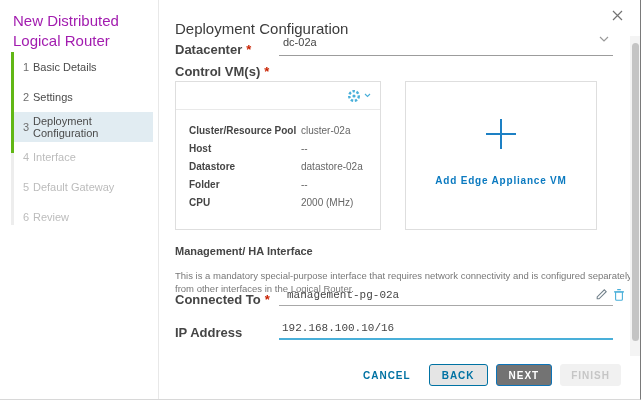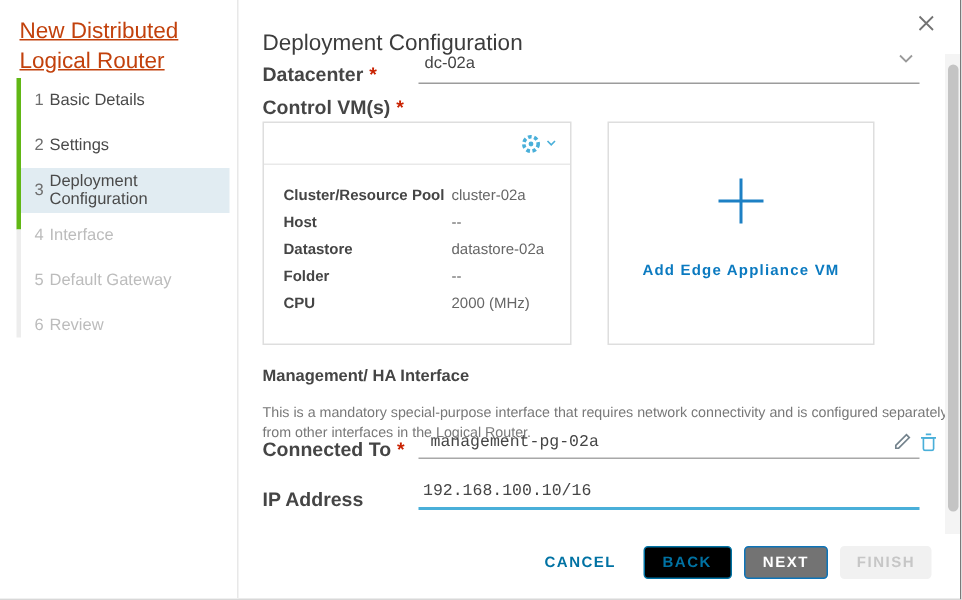--- a/index.html
+++ b/index.html
@@ -6,21 +6,21 @@
   html,body { margin:0; padding:0; background:#fff; }
   body { font-family:"Liberation Sans", sans-serif; -webkit-font-smoothing:antialiased; }
 
   .dialog { position:relative; width:641px; height:400px; background:#fff;
             border-right:1px solid #7a7a7a; border-bottom:1px solid #d8d8d8; overflow:hidden; }
 
   
   .sidebar { position:absolute; left:0; top:0; bottom:0; width:159px; background:#fff;
              border-right:1px solid #e8e8e8; }
   .wizard-title { margin:11px 14px 0 13px; width:126px; font-size:15px; line-height:1.3;
-                  color:#c2410c; font-weight:400;text-decoration:underline; }
+                  color:#a21caf; font-weight:400; }
   .steps { position:absolute; top:52px; left:11px; right:5px; }
   .bar { position:absolute; left:0; width:3px; }
   .bar-green { top:0; height:101px; background:#61b715; }
   .bar-gray  { top:101px; height:72px; background:#ededed; }
   .step { margin-left:3px; height:30px; display:flex; align-items:center; font-size:11px;
           cursor:default; }
   .step .num { width:19px; padding-left:9px; color:#6e6e6e; flex:none; }
   .step .lbl { color:#4a4a4a; }
   .step.active { background:#e1ecf2; }
   .step.disabled .num, .step.disabled .lbl { color:#bcbcbc; }
@@ -44,21 +44,21 @@
   .vm-card { left:15px; width:206px; }
   .vm-card-header { height:28px; border-bottom:1px solid #e9e9e9; display:flex;
                     align-items:center; justify-content:flex-end; padding:0 9px; }
   .gear-btn { border:none; background:none; padding:0; display:flex; align-items:center;
               gap:3px; cursor:pointer; }
   .vm-rows { padding:11px 13px 0 13px; }
   .vm-row { display:flex; height:18px; align-items:center; font-size:10px; }
   .vm-row .k { flex:none; width:112px; color:#454545; font-weight:700; }
   .vm-row .v { color:#666; }
 
-  .add-card { left:245px; width:178px; display:flex; flex-direction:column; align-items:center;
+  .add-card { left:245px; width:192px; display:flex; flex-direction:column; align-items:center;
               justify-content:center; cursor:pointer; padding-bottom:10px; }
   .add-card .plus { margin-bottom:22px; display:flex; }
   .add-card .add-lbl { font-size:10px; font-weight:700; letter-spacing:0.8px; color:#0b7ac0; }
 
   
   .ha-heading { position:absolute; left:15px; top:245px; font-size:11px; font-weight:700; color:#454545; }
   .ha-desc { position:absolute; left:15px; top:259px; width:462px; font-size:9.5px;
              line-height:1.45; color:#787878; }
   .ufield { position:absolute; height:19px; border:none; border-bottom:1px solid #a8a8a8;
             background:none; font-family:Liberation Mono, monospace; font-size:11px; color:#454545; outline:none; }
@@ -67,21 +67,21 @@
               border-bottom:2px solid #49afd9; }
   .row-icons { position:absolute; left:436px; top:288px; display:flex; gap:5px; }
   .icon-btn { border:none; background:none; padding:0; cursor:pointer; display:flex; }
 
   
   .footer { position:absolute; top:364px; right:19px; display:flex; gap:8px; align-items:center; }
   .btn { height:22px; display:inline-flex; align-items:center; justify-content:center;
          font-family:inherit; font-size:10px; font-weight:700; letter-spacing:1px;
          border-radius:3px; border:1px solid transparent; background:none; cursor:pointer; }
   .btn-flat { color:#0072a3; padding:0 9px; }
-  .btn-outline { color:#0072a3; border-color:#0072a3; background:#000000; padding:0 12px; }
+  .btn-outline { color:#0072a3; border-color:#0072a3; background:#e5e5e5; padding:0 12px; }
   .btn-primary { color:#fff; background:#737373; border-color:#0d74b8; padding:8px 12px; }
   .btn-disabled { color:#c6c6c6; background:#f1f1f1; border-color:#f1f1f1; padding:0 10px;
                   cursor:default; }
 
   
   .scrollbar-track { position:absolute; left:470px; top:36px; width:10px; height:320px;
                      background:#f4f4f4; }
   .scrollbar-thumb { position:absolute; left:1.5px; top:7px; width:7px; height:298px;
                      background:#c4c4c4; border-radius:4px; }
 </style>

